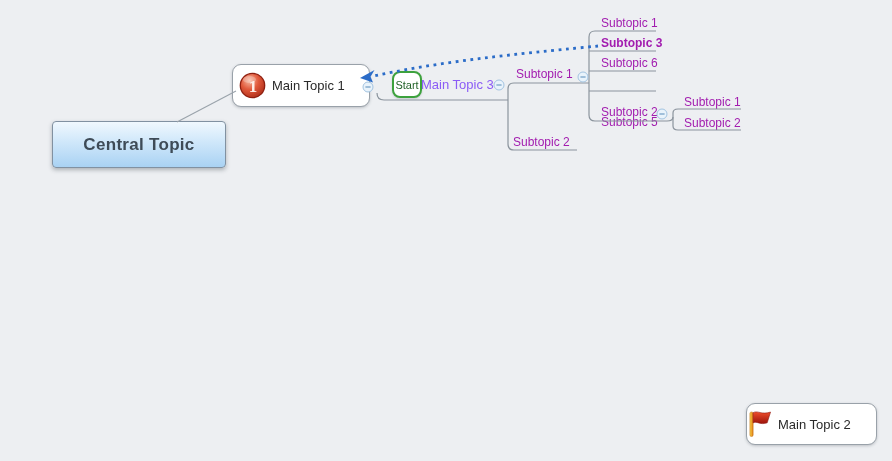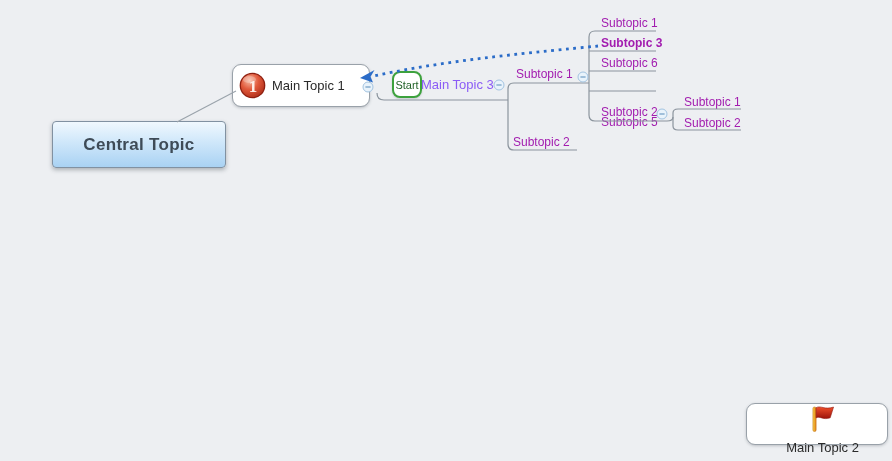--- a/index.html
+++ b/index.html
@@ -75,21 +75,21 @@
 
   <div class="line-topic" style="left:601px;top:17px;">Subtopic 1</div>
   <div class="line-topic" style="left:601px;top:37px;font-weight:bold;">Subtopic 3</div>
   <div class="line-topic" style="left:601px;top:57px;">Subtopic 6</div>
   <div class="line-topic" style="left:601px;top:77px;margin-top:39px;">Subtopic 5</div>
   <div class="line-topic" style="left:601px;top:106px;">Subtopic 2</div>
 
   <div class="line-topic" style="left:684px;top:96px;">Subtopic 1</div>
   <div class="line-topic" style="left:684px;top:117px;">Subtopic 2</div>
 
-  <div class="topic-box" style="left:746px;top:403px;width:129px;height:40px;padding-left:11px;gap:6px;flex-direction:column;">
+  <div class="topic-box" style="left:746px;top:403px;width:129px;height:40px;padding-left:0;gap:6px;">
     <span class="icon-wrap">
       <svg width="25" height="30" viewBox="0 0 26 30">
         <defs>
           <linearGradient id="poleg" x1="0" y1="0" x2="1" y2="0">
             <stop offset="0%" stop-color="#f9d34b"></stop>
             <stop offset="100%" stop-color="#e07a12"></stop>
           </linearGradient>
           <linearGradient id="flagg" x1="0" y1="0" x2="0" y2="1">
             <stop offset="0%" stop-color="#ef4e2b"></stop>
             <stop offset="100%" stop-color="#9c130b"></stop>

